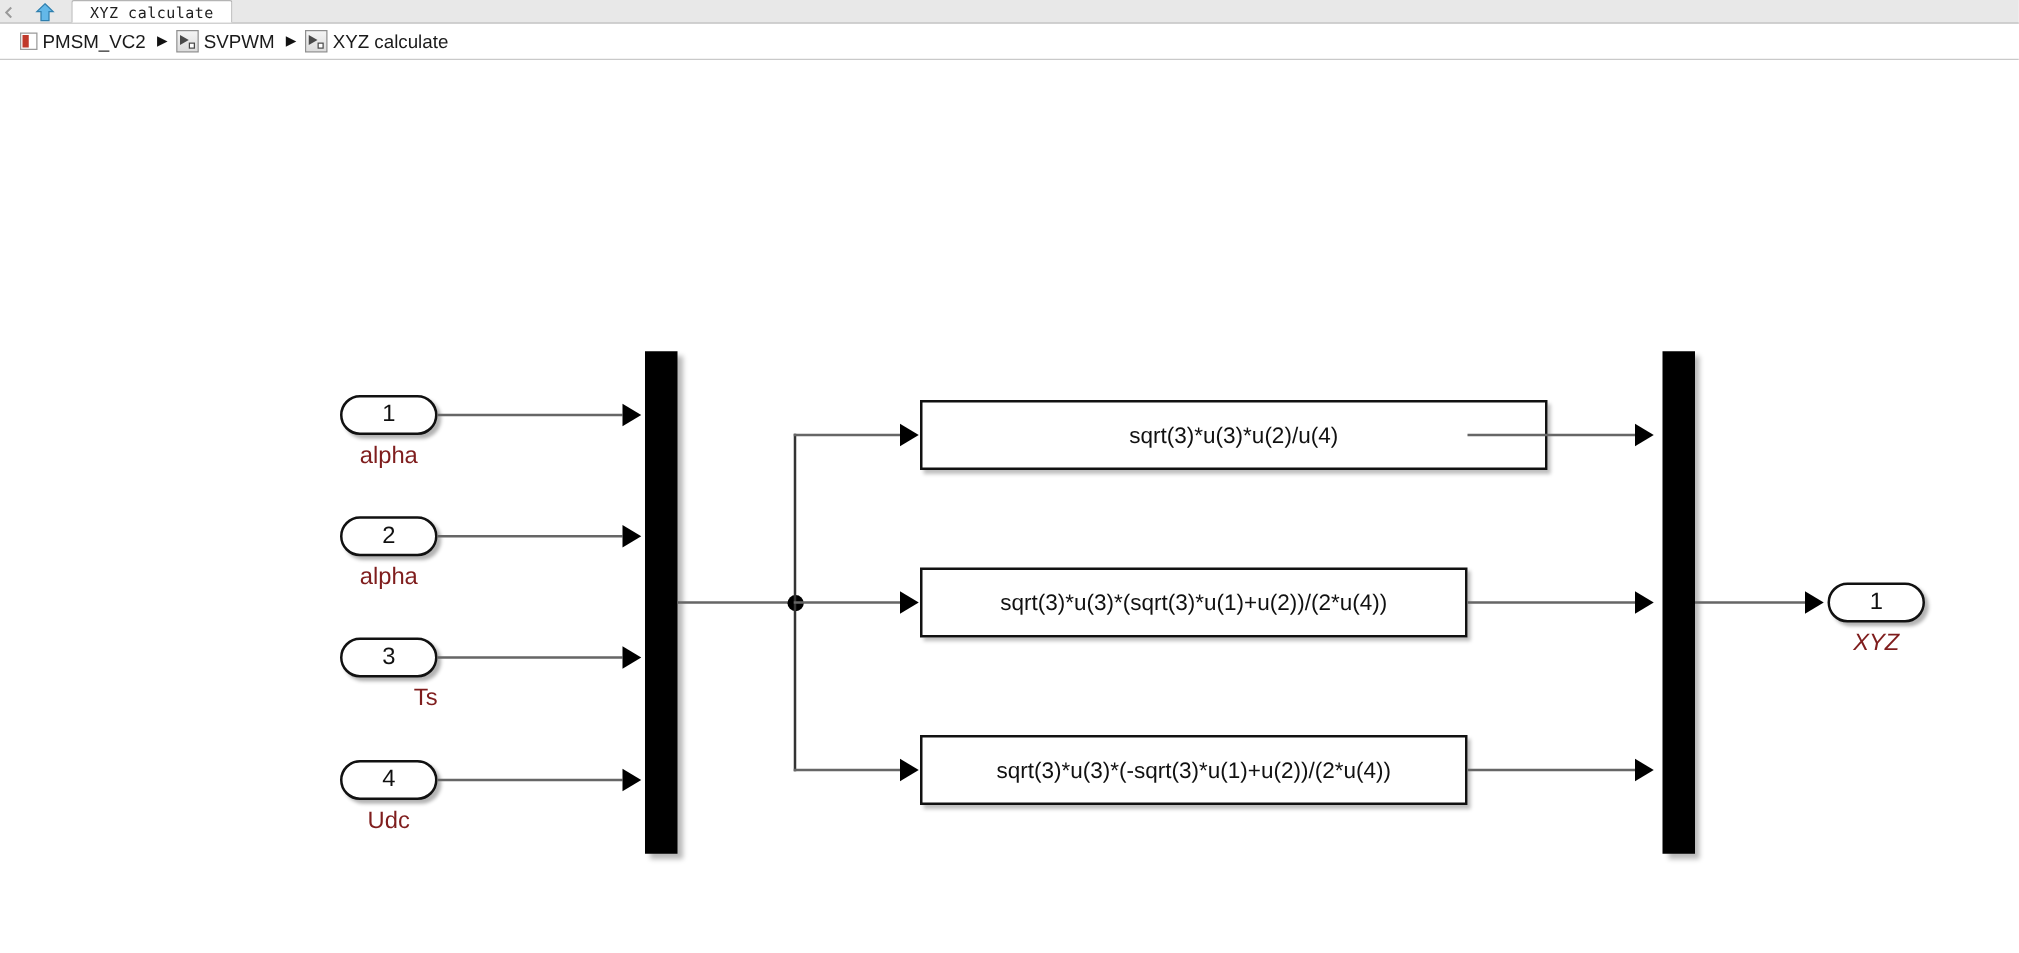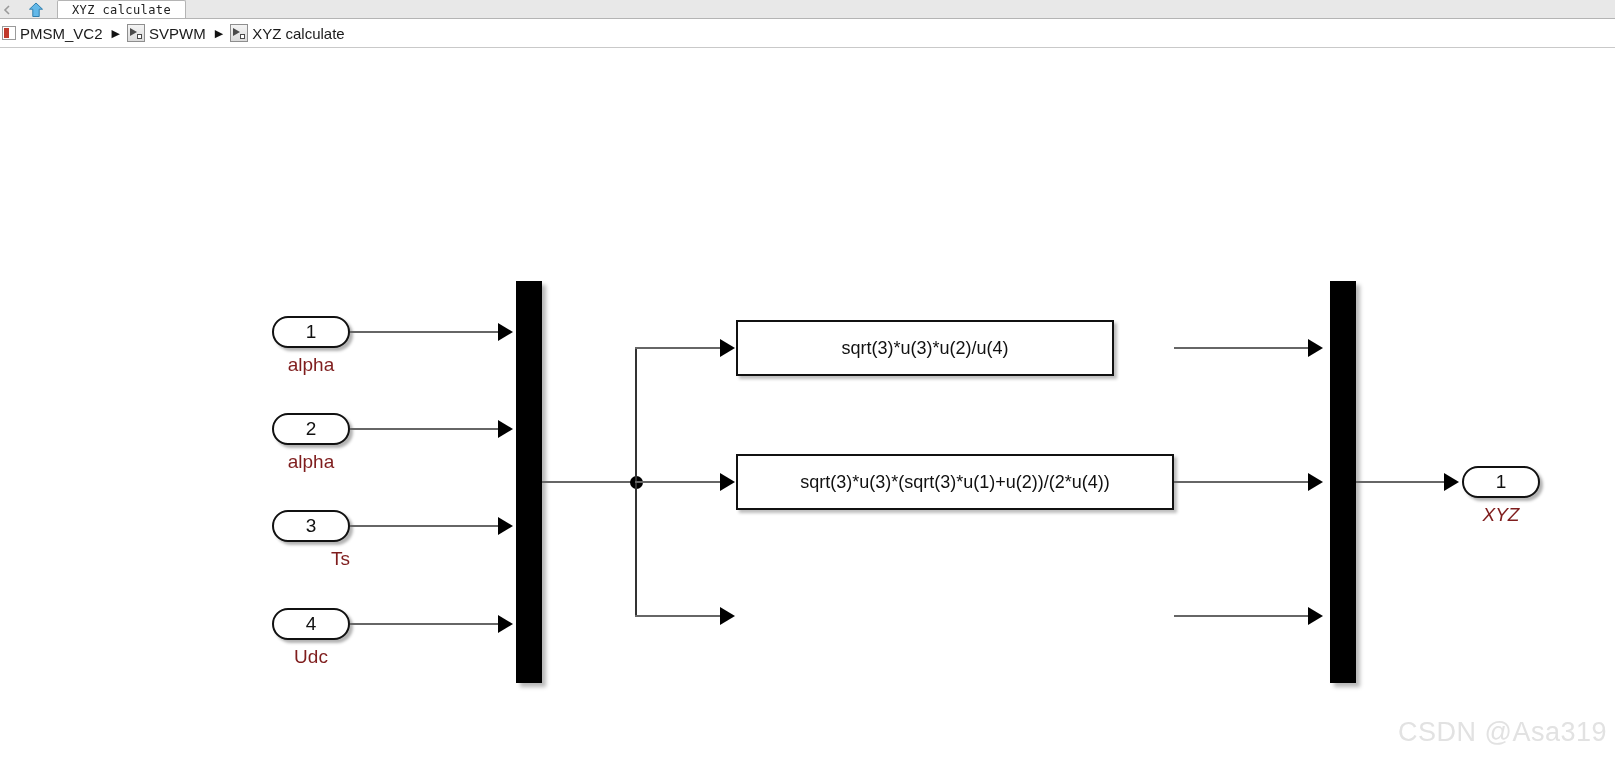--- a/index.html
+++ b/index.html
@@ -59,21 +59,21 @@
   
   #breadcrumb {
     position: absolute;
     left: 0; top: 19px;
     width: 1615px; height: 29px;
     background: #ffffff;
     border-bottom: 1px solid #c9c9c9;
     box-sizing: border-box;
     display: flex;
     align-items: center;
-    padding-left: 2px;
+    padding-left: 16px;
     overflow: hidden;
   }
   .crumb {
     display: flex;
     align-items: center;
     height: 100%;
     white-space: nowrap;
   }
   .crumb-label {
     font-size: 15px;
@@ -299,40 +299,42 @@
 
   <div class="wire-h" style="left:635px; top:299px; width:85px;"></div>
   <div class="arrow" style="left:720px; top:291px;"></div>
 
   <div class="wire-h" style="left:635px; top:433px; width:85px;"></div>
   <div class="arrow" style="left:720px; top:425px;"></div>
 
   <div class="wire-h" style="left:635px; top:567px; width:85px;"></div>
   <div class="arrow" style="left:720px; top:559px;"></div>
 
-  <div class="fcnblock" style="left:736px; top:272px; width:378px; height:56px;">
+  <div class="fcnblock" style="left:736px; top:272px; width:502px; height:56px;">
     <span>sqrt(3)*u(3)*u(2)/u(4)</span>
   </div>
   <div class="wire-h" style="left:1174px; top:299px; width:134px;"></div>
   <div class="arrow" style="left:1308px; top:291px;"></div>
 
   <div class="fcnblock" style="left:736px; top:406px; width:438px; height:56px;">
     <span>sqrt(3)*u(3)*(sqrt(3)*u(1)+u(2))/(2*u(4))</span>
   </div>
   <div class="wire-h" style="left:1174px; top:433px; width:134px;"></div>
   <div class="arrow" style="left:1308px; top:425px;"></div>
 
+  <div class="fcnblock" style="left:736px; top:540px; width:438px; height:56px;">
+    <span>sqrt(3)*u(3)*(-sqrt(3)*u(1)+u(2))/(2*u(4))</span>
+  </div>
   <div class="wire-h" style="left:1174px; top:567px; width:134px;"></div>
   <div class="arrow" style="left:1308px; top:559px;"></div>
 
   <div class="muxbar" style="left:1330px; top:233px; width:26px; height:402px;"></div>
 
   <div class="wire-h" style="left:1356px; top:433px; width:88px;"></div>
   <div class="arrow" style="left:1444px; top:425px;"></div>
 
   <div class="port" style="left:1462px; top:418px; width:78px; height:32px;">
     <span>1</span>
   </div>
   <div class="port-label" style="left:1462px; top:456px; width:78px;font-style:italic;">XYZ</div>
 
-  <div id="watermark">CSDN @Asa319</div>
 
 </div>
 
 </body></html>

